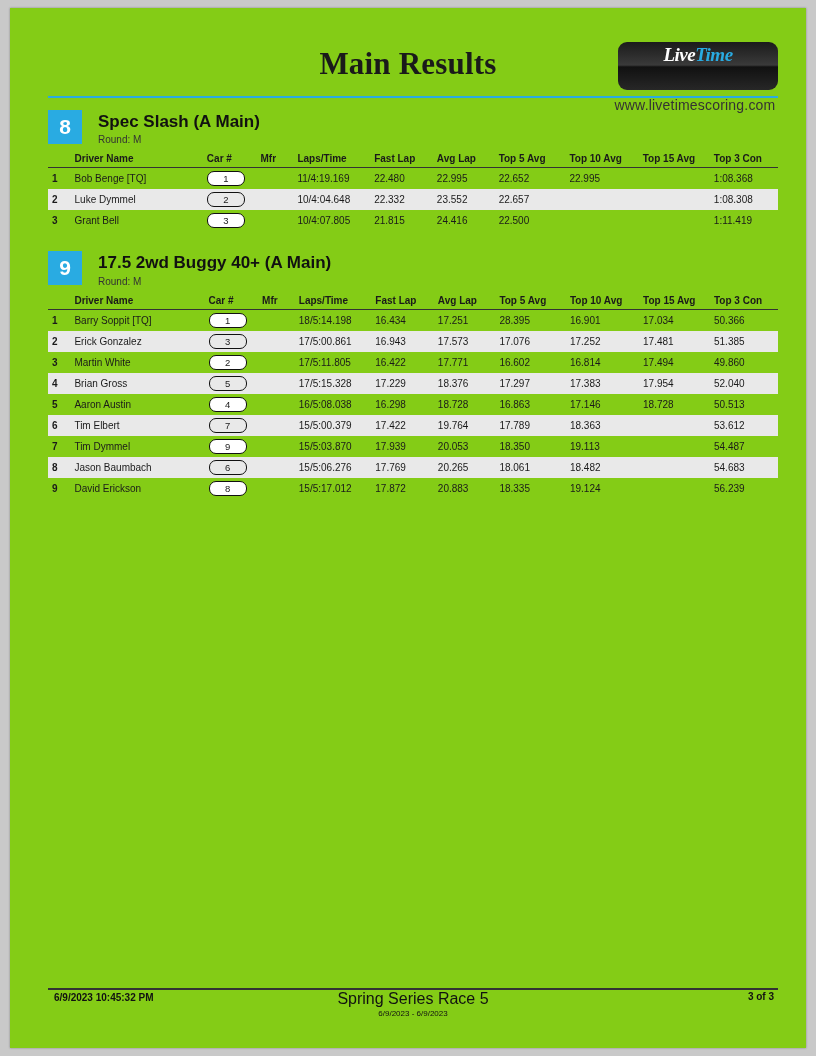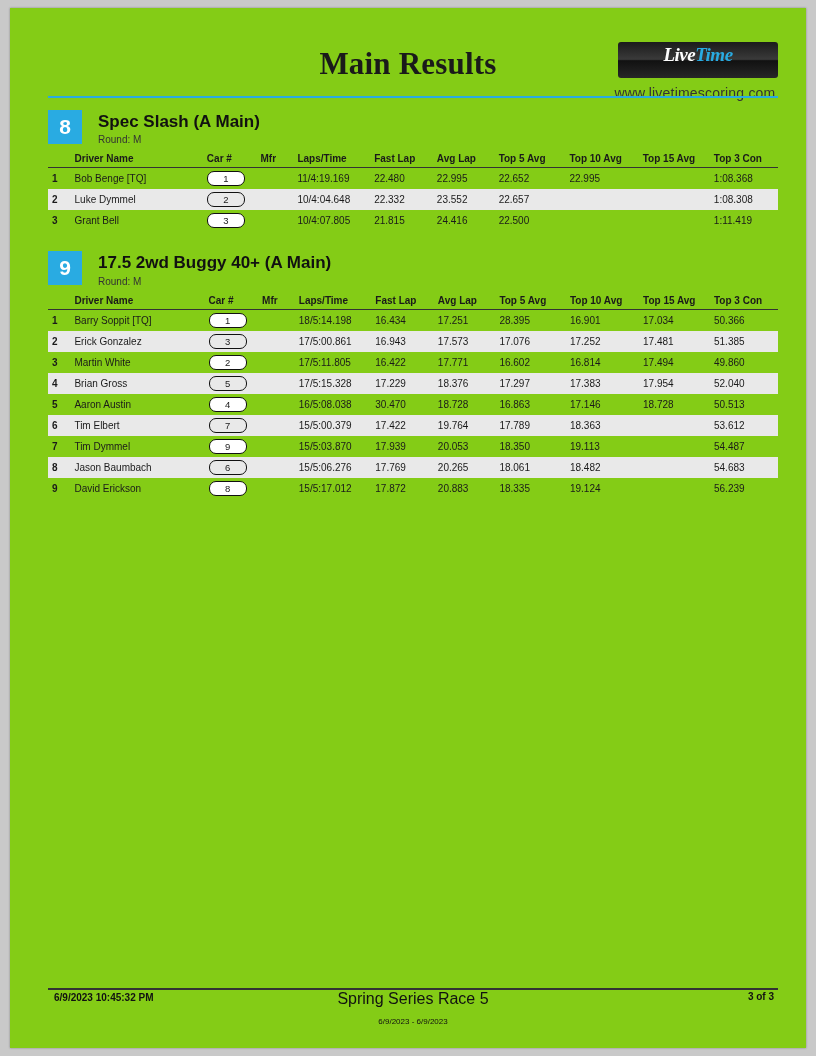--- a/index.html
+++ b/index.html
@@ -44,24 +44,24 @@
   .logo-wrap {
     position: absolute;
     right: 28px;
     top: 34px;
     width: 166px;
     text-align: center;
   }
   .logo-box {
     position: relative;
     width: 160px;
-    height: 36px;
+    height: 48px;
     margin-left: 6px;
     background: linear-gradient(180deg,#1b1b1b 0%, #3a3a3a 48%, #111 52%, #272727 100%);
-    border-radius: 3px;
+    border-radius: 9px;
     overflow: hidden;
   }
   .logo-text {
     position: absolute;
     left: 0; right: 0; top: 2px;
     text-align: center;
     font-family: "Liberation Serif", serif;
     font-style: italic;
     font-weight: bold;
     font-size: 19px;
@@ -195,21 +195,21 @@
     font-weight: bold;
     font-size: 10px;
   }
   .foot-center {
     position: absolute;
     left: 0; right: 0;
     top: 0;
     text-align: center;
   }
   .foot-center .line1 { font-weight: normal; font-size: 16px; }
-  .foot-center .line2 { font-size: 8px; margin-top: 9px; }
+  .foot-center .line2 { font-size: 8px; margin-top: 1px; }
   .foot-right {
     position: absolute;
     right: 4px;
     top: 1px;
     font-weight: bold;
     font-size: 10px;
   }
 </style>
 </head>
 <body>
@@ -373,21 +373,21 @@
             <td class="c-t10">17.383</td>
             <td class="c-t15">17.954</td>
             <td class="c-t3">52.040</td>
           </tr>
           <tr>
             <td class="c-pos">5</td>
             <td class="c-name">Aaron Austin</td>
             <td class="c-car"><span class="car-badge">4</span></td>
             <td class="c-mfr"></td>
             <td class="c-lt">16/5:08.038</td>
-            <td class="c-fl">30.470</td>
+            <td class="c-fl">16.298</td>
             <td class="c-al">18.728</td>
             <td class="c-t5">16.863</td>
             <td class="c-t10">17.146</td>
             <td class="c-t15">18.728</td>
             <td class="c-t3">50.513</td>
           </tr>
           <tr class="alt">
             <td class="c-pos">6</td>
             <td class="c-name">Tim Elbert</td>
             <td class="c-car"><span class="car-badge">7</span></td>

